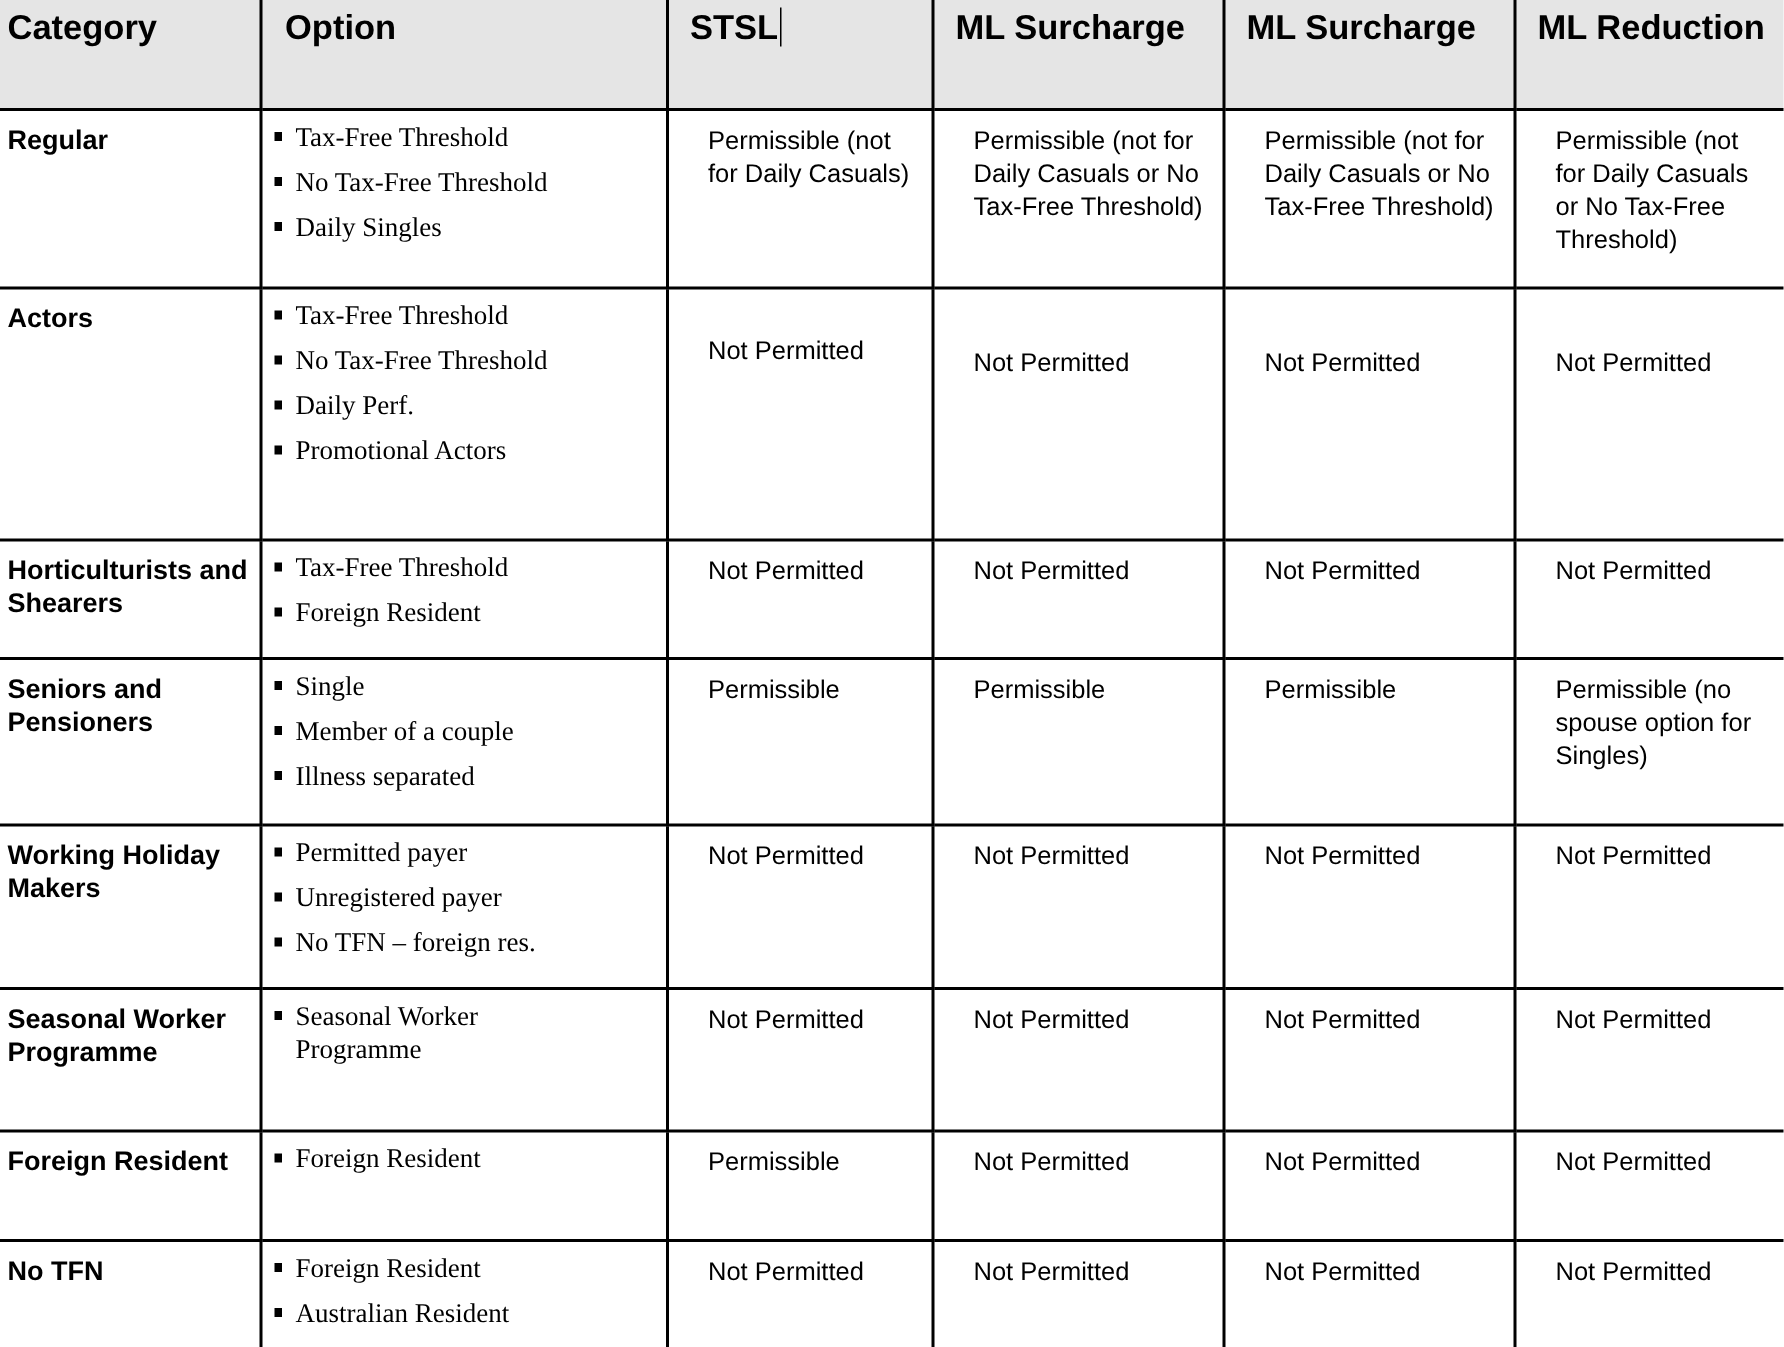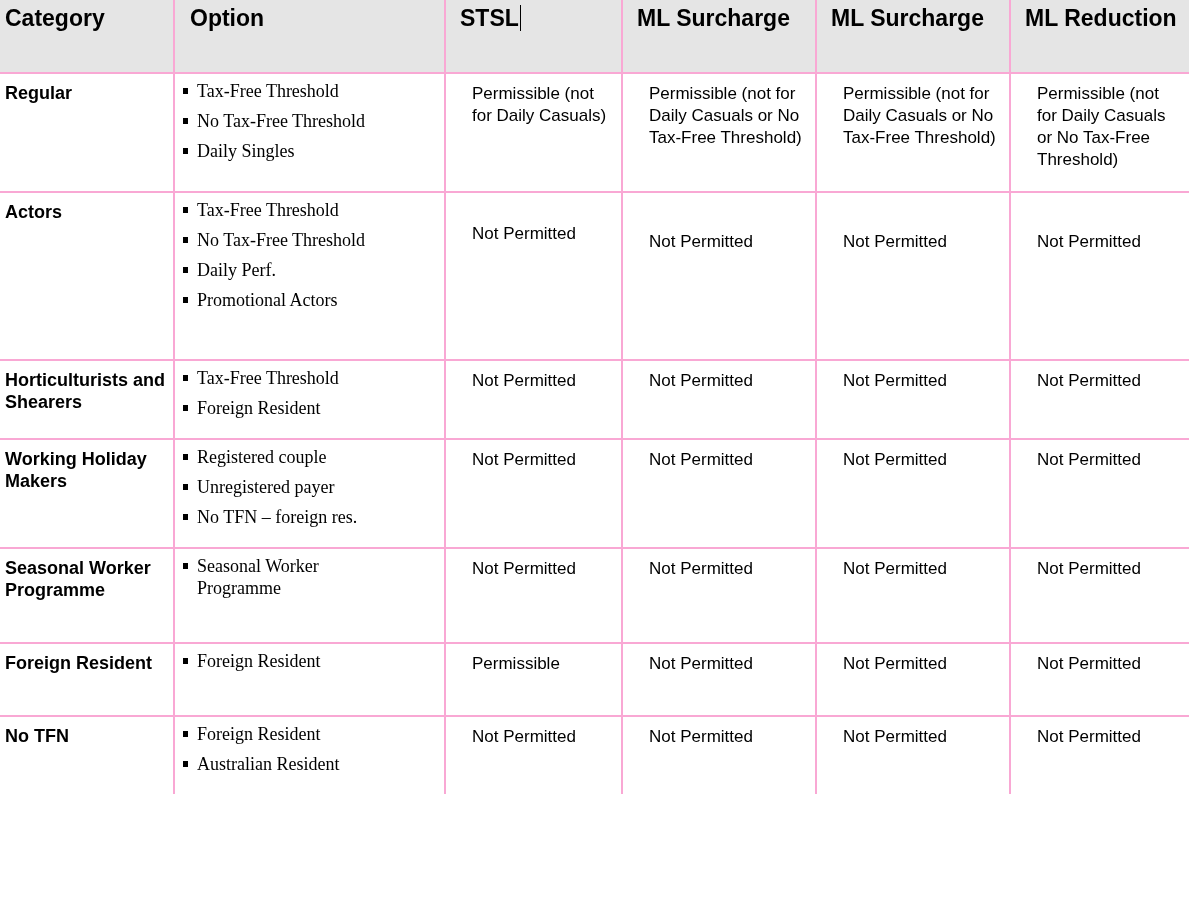--- a/index.html
+++ b/index.html
@@ -16,21 +16,21 @@
     }
     .tbl {
       position: absolute;
       left: 0;
       top: 0;
       width: 1189px;
       border-collapse: collapse;
       table-layout: fixed;
     }
     .tbl th, .tbl td {
-      border: 2px solid #f9a8d4;
+      border: 2px solid #000000;
       vertical-align: top;
       text-align: left;
       padding: 0;
     }
     .tbl tr:first-child th { border-top: none; }
     .tbl th:first-child, .tbl td:first-child { border-left: none; }
     .tbl th:last-child, .tbl td:last-child { border-right: none; }
     .tbl tr:last-child td { border-bottom: none; }
 
     .tbl th {
@@ -159,26 +159,40 @@
           <li>Tax-Free Threshold</li>
           <li>Foreign Resident</li>
         </ul>
       </td>
       <td class="val">Not Permitted</td>
       <td class="val">Not Permitted</td>
       <td class="val">Not Permitted</td>
       <td class="val">Not Permitted</td>
     </tr>
 
+    <tr class="r3">
+      <td class="cat">Seniors and Pensioners</td>
+      <td class="opt">
+        <ul>
+          <li>Single</li>
+          <li>Member of a couple</li>
+          <li>Illness separated</li>
+        </ul>
+      </td>
+      <td class="val">Permissible</td>
+      <td class="val">Permissible</td>
+      <td class="val">Permissible</td>
+      <td class="val">Permissible (no spouse option for Singles)</td>
+    </tr>
 
     <tr class="r4">
       <td class="cat">Working Holiday Makers</td>
       <td class="opt">
         <ul>
-          <li>Registered couple</li>
+          <li>Permitted payer</li>
           <li>Unregistered payer</li>
           <li>No TFN – foreign res.</li>
         </ul>
       </td>
       <td class="val">Not Permitted</td>
       <td class="val">Not Permitted</td>
       <td class="val">Not Permitted</td>
       <td class="val">Not Permitted</td>
     </tr>
 

